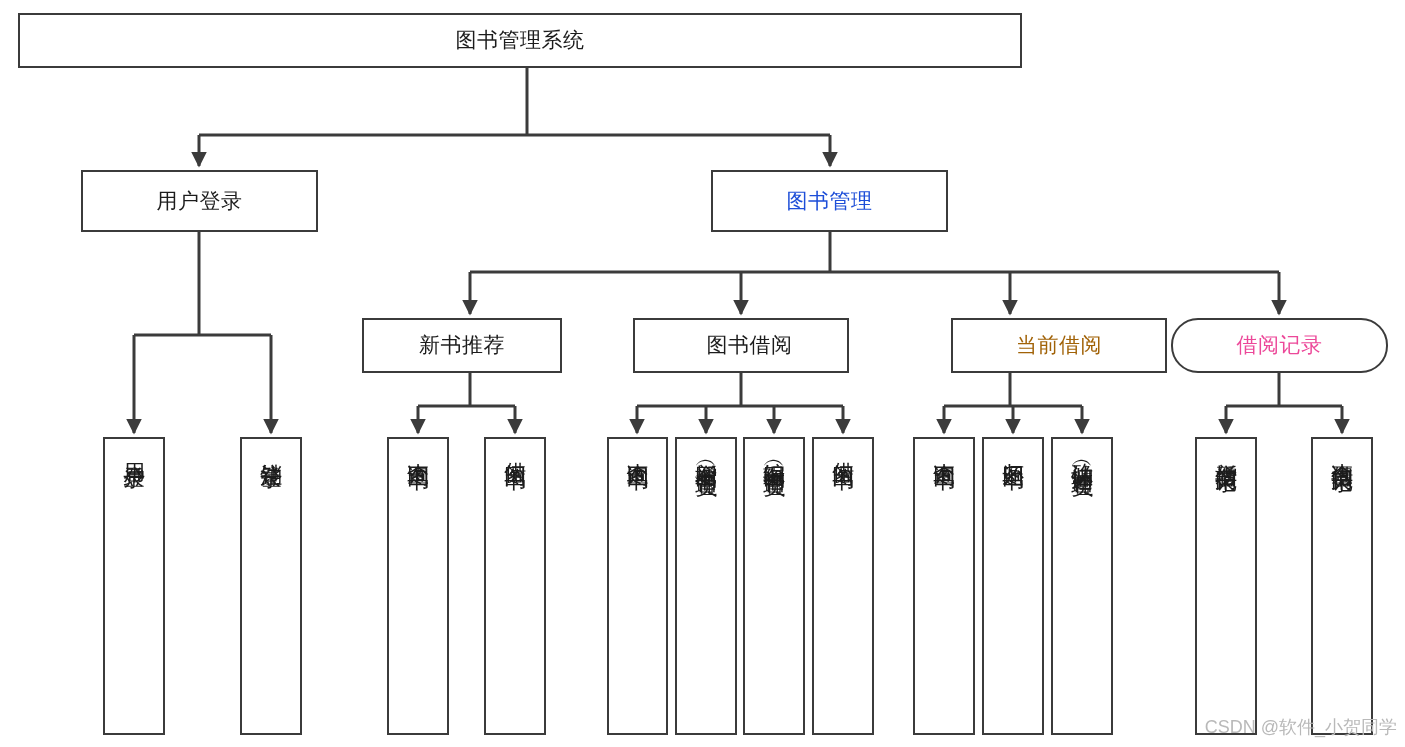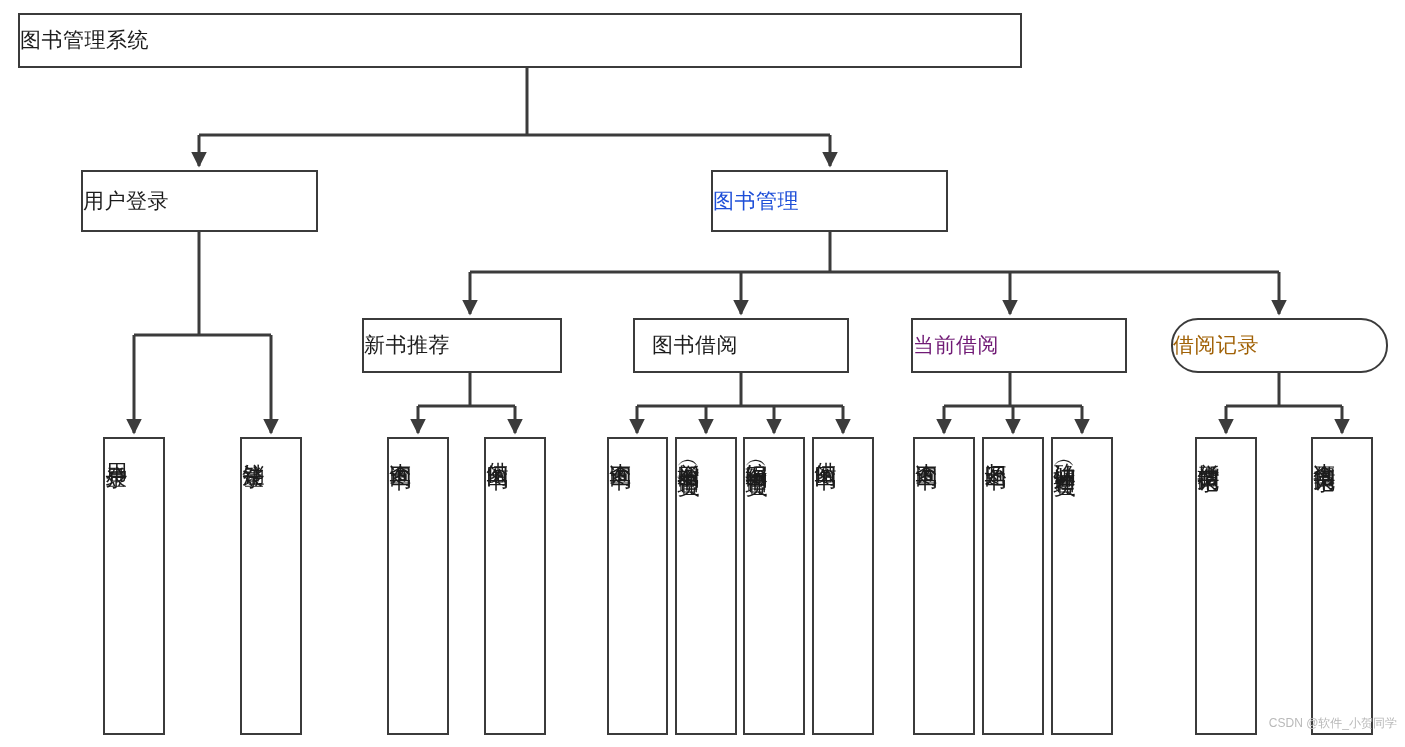--- a/index.html
+++ b/index.html
@@ -26,20 +26,21 @@
     height: 747px;
     pointer-events: none;
   }
   .node {
     position: absolute;
     box-sizing: border-box;
     background: #ffffff;
     border: 2px solid #3b3b3b;
     display: flex;
     align-items: center;
+    justify-content: center;
     color: #1c1c1c;
     z-index: 2;
   }
   .node .label {
     display: block;
     text-align: center;
     line-height: 1.18;
     white-space: nowrap;
   }
   
@@ -56,22 +57,22 @@
     writing-mode: vertical-rl;
     text-orientation: upright;
     font-size: 22px;
     line-height: 1.02;
     letter-spacing: 2px;
     white-space: nowrap;
   }
   #watermark {
     position: absolute;
     right: 8px;
-    bottom: 15px;
-    font-size: 12px;
+    bottom: 8px;
+    font-size: 18px;
     color: #b9b9b9;
     z-index: 5;
     white-space: nowrap;
     font-family: "Liberation Sans", "DejaVu Sans", sans-serif;
   }
 </style>
 </head>
 <body>
 
 <div id="diagram-root" style="background: rgb(255, 255, 255);">
@@ -138,24 +139,24 @@
   <div class="node horiz" style="left: 711px; top: 170px; width: 237px; height: 62px; border-color: rgb(59, 59, 59); background: rgb(255, 255, 255); color: #1d4ed8;">
     <span class="label">图书管理</span>
   </div>
 
   <div class="node horiz" style="left: 362px; top: 318px; width: 200px; height: 55px; border-color: rgb(59, 59, 59); background: rgb(255, 255, 255); color: rgb(28, 28, 28);">
     <span class="label">新书推荐</span>
   </div>
   <div class="node horiz" style="left: 633px; top: 318px; width: 216px; height: 55px; border-color: rgb(59, 59, 59); background: rgb(255, 255, 255); color: rgb(28, 28, 28); padding-left: 17px;">
     <span class="label">图书借阅</span>
   </div>
-  <div class="node horiz" style="left: 911px; top: 318px; width: 216px; height: 55px; border-color: rgb(59, 59, 59); background: rgb(255, 255, 255); color: #701a75;">
+  <div class="node horiz" style="left: 951px; top: 318px; width: 216px; height: 55px; border-color: rgb(59, 59, 59); background: rgb(255, 255, 255); color: #a16207;">
     <span class="label">当前借阅</span>
   </div>
-  <div class="node horiz" style="left: 1171px; top: 318px; width: 217px; height: 55px; border-color: rgb(59, 59, 59); background: rgb(255, 255, 255); color: #a16207; border-radius: 27px;">
+  <div class="node horiz" style="left: 1171px; top: 318px; width: 217px; height: 55px; border-color: rgb(59, 59, 59); background: rgb(255, 255, 255); color: #ec4899; border-radius: 27px;">
     <span class="label">借阅记录</span>
   </div>
 
   <div class="node vert" style="left: 103px; top: 437px; width: 62px; height: 298px; border-color: rgb(59, 59, 59); background: rgb(255, 255, 255); color: rgb(28, 28, 28);">
     <span class="label">用户登录</span>
   </div>
   <div class="node vert" style="left: 240px; top: 437px; width: 62px; height: 298px; border-color: rgb(59, 59, 59); background: rgb(255, 255, 255); color: rgb(28, 28, 28);">
     <span class="label">注销登录</span>
   </div>
 

